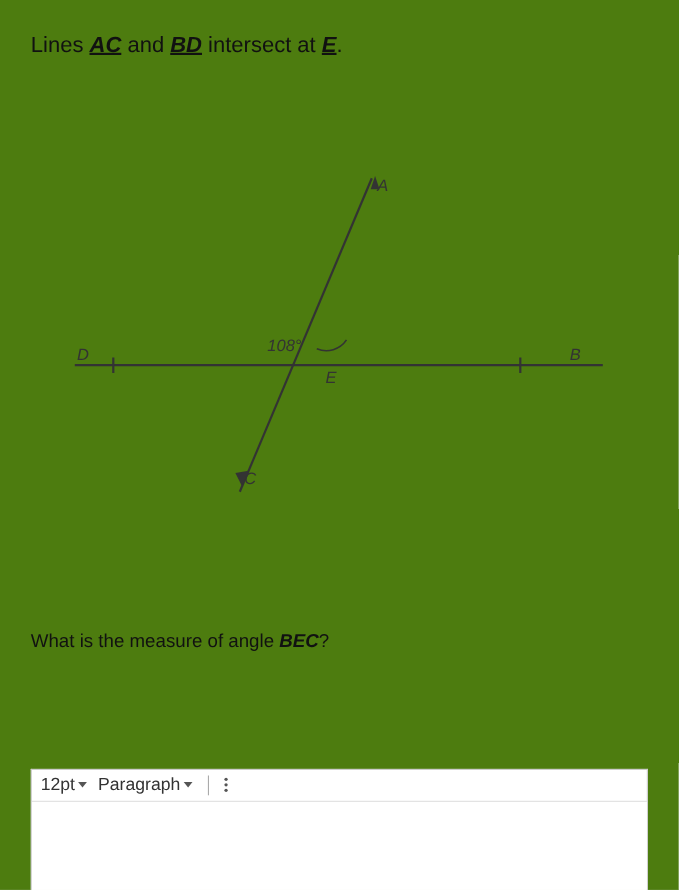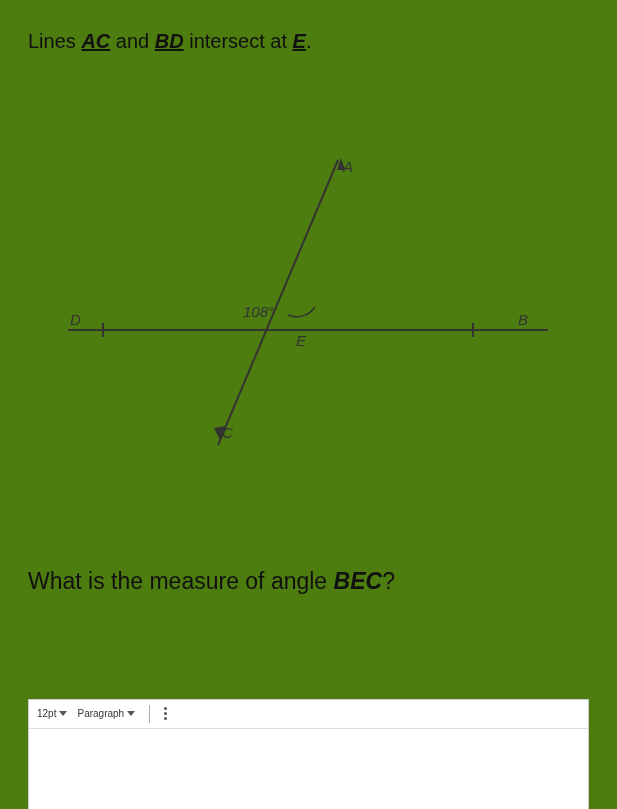--- a/index.html
+++ b/index.html
@@ -37,21 +37,21 @@
     }
 
     .diagram-area {
       width: 100%;
       height: 320px;
       position: relative;
       margin-bottom: 10px;
     }
 
     .question-text {
-      font-size: 23px;
+      font-size: 17px;
       color: #111;
       margin-bottom: 16px;
       line-height: 1.4;
     }
 
     .question-text em {
       font-style: italic;
       font-weight: bold;
     }
 
@@ -77,21 +77,21 @@
 
     .editor-format-bar {
       display: flex;
       align-items: center;
       padding: 5px 8px;
       gap: 10px;
       border-bottom: 1px solid #ddd;
     }
 
     .format-item {
-      font-size: 10px;
+      font-size: 16px;
       color: #333;
       display: flex;
       align-items: center;
       gap: 3px;
       cursor: pointer;
     }
 
     .chevron-down {
       width: 0;
       height: 0;

